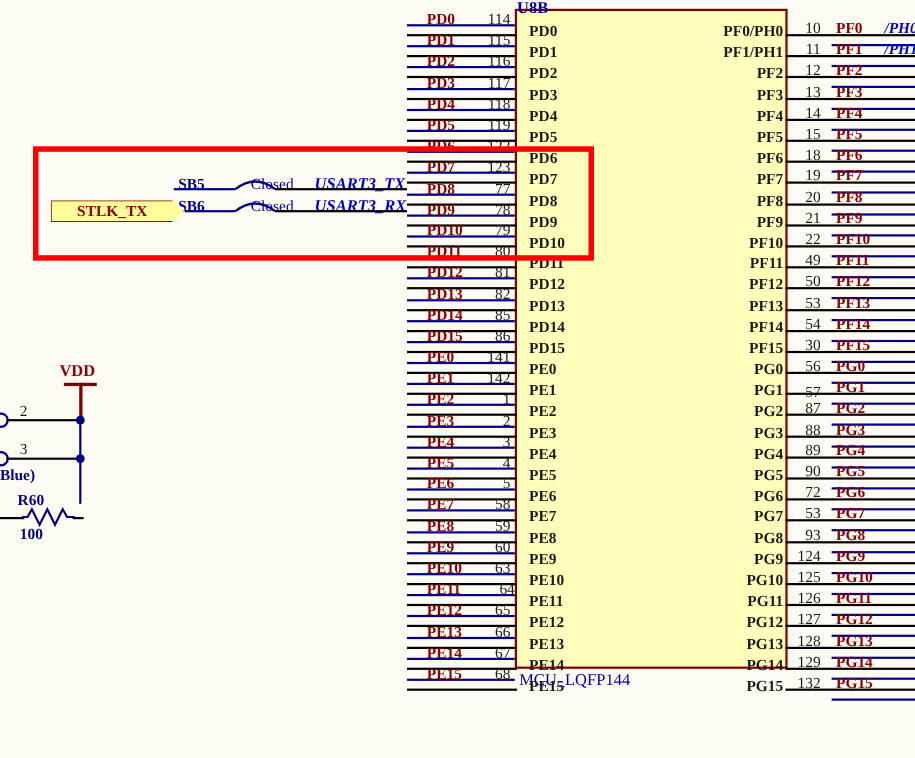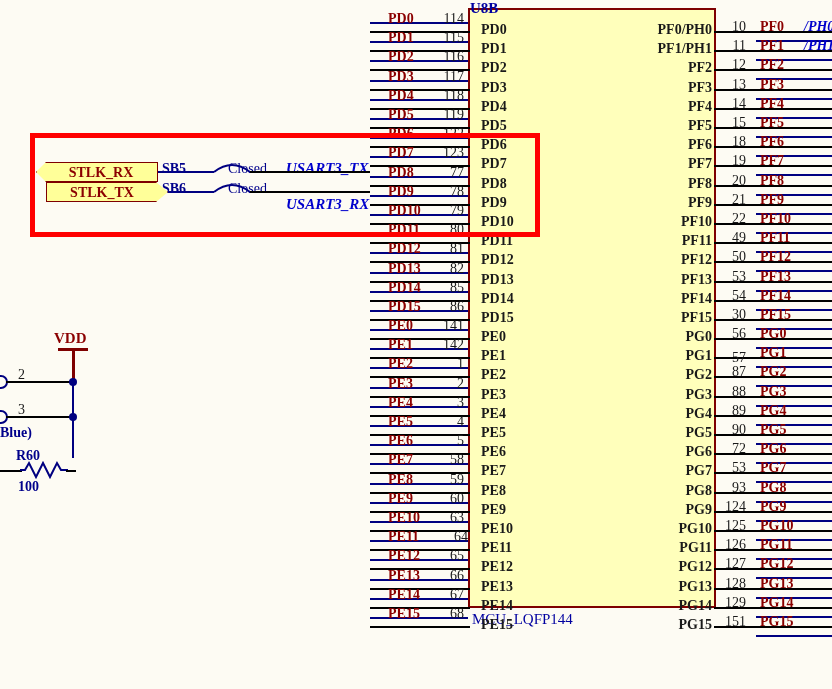--- a/index.html
+++ b/index.html
@@ -475,48 +475,47 @@
       <div class="pinnum" style="left: 718px; top: 576.6px; width: 28px;">128</div>
       <div class="netname" style="left: 760px; top: 576.6px;">PG13</div>
       <div class="pin-in-r" style="top: 579.6px;">PG13</div>
       <div class="wire-blk" style="left: 714px; top: 606.8px; width: 118px;"></div>
       <div class="wire-blu" style="left: 756px; top: 615.8px; width: 98px;"></div>
       <div class="pinnum" style="left: 718px; top: 595.8px; width: 28px;">129</div>
       <div class="netname" style="left: 760px; top: 595.8px;">PG14</div>
       <div class="pin-in-r" style="top: 598.8px;">PG14</div>
       <div class="wire-blk" style="left: 714px; top: 626px; width: 118px;"></div>
       <div class="wire-blu" style="left: 756px; top: 635px; width: 98px;"></div>
-      <div class="pinnum" style="left: 718px; top: 615px; width: 28px;">151</div>
+      <div class="pinnum" style="left: 718px; top: 615px; width: 28px;">132</div>
       <div class="netname" style="left: 760px; top: 615px;">PG15</div>
       <div class="pin-in-r" style="top: 618px;">PG15</div>
     </div>
 
   <div id="highlight-box" style="z-index: 50;"></div>
 
-  <div id="flag-stlk-rx" class="flag" style="z-index: 60;">STLK_RX</div>
   <div id="flag-stlk-tx" class="flag" style="z-index: 60;">STLK_TX</div>
 
   <div class="wire-blu" style="left:158px;top:171px;width:56px;"></div>
   <div class="wire-blu" style="left:168px;top:191px;width:46px;"></div>
 
   <div class="sb-label" style="left:162px;top:161px;">SB5</div>
   <div class="sb-label" style="left:162px;top:181px;">SB6</div>
 
   <svg style="position:absolute;left:210px;top:158px;width:80px;height:50px;">
     <path d="M4,14 Q22,0 40,14" stroke="#000080" stroke-width="2" fill="none"></path>
   </svg>
   <svg style="position:absolute;left:210px;top:178px;width:80px;height:50px;">
     <path d="M4,14 Q22,0 40,14" stroke="#000080" stroke-width="2" fill="none"></path>
   </svg>
 
   <div class="closed-label" style="left:228px;top:161px;">Closed</div>
   <div class="closed-label" style="left:228px;top:181px;">Closed</div>
 
   <div class="usart-label" style="left:286px;top:160px;">USART3_TX</div>
-  <div class="usart-label" style="left:286px;top:196px;">USART3_RX</div>
+  <div class="usart-label" style="left:286px;top:180px;">USART3_RX</div>
 
   <div class="wire-blk" style="left:250px;top:171px;width:120px;"></div>
   <div class="wire-blk" style="left:250px;top:191px;width:120px;"></div>
 
   <div id="vdd-label">VDD</div>
   <div class="vdd-bar" style="left:58px;top:348px;width:30px;"></div>
   <div class="vdd-stem" style="left:72px;top:348px;height:34px;"></div>
 
   <div class="wire-v" style="left:72px;top:380px;height:78px;"></div>
 

